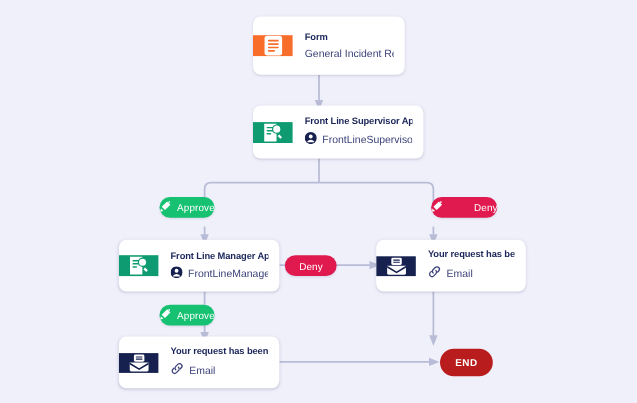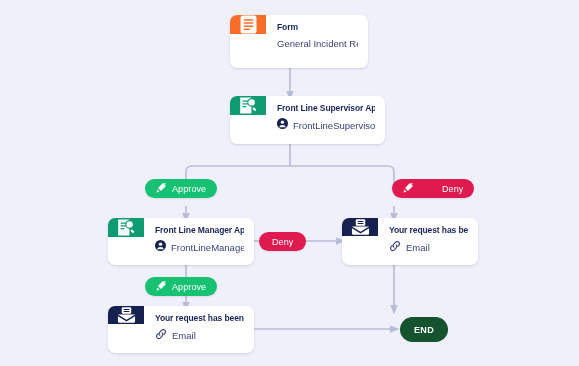--- a/index.html
+++ b/index.html
@@ -25,21 +25,21 @@
     top: 0;
     width: 579px;
     height: 366px;
     pointer-events: none;
   }
 
   
   .node {
     position: absolute;
     display: flex;
-    align-items: flex-start;
+    align-items: center;
     background: #ffffff;
     border-radius: 7px;
     box-shadow: 0 1px 3px rgba(60,60,110,0.13), 0 1px 1px rgba(60,60,110,0.06);
     overflow: hidden;
     z-index: 3;
   }
   .node-icon {
     width: 36px;
     flex: 0 0 36px;
     display: flex;
@@ -83,41 +83,41 @@
     white-space: nowrap;
   }
 
   
   .pill {
     position: absolute;
     display: flex;
     align-items: center;
     gap: 5px;
     height: 19px;
-    padding: 0 11px;
+    padding: 0 0;
     border-radius: 10px;
     font-size: 9px;
     color: #ffffff;
     letter-spacing: 0.1px;
     z-index: 4;
     box-shadow: 0 1px 2px rgba(60,60,110,0.12);
   }
   .pill-approve { background: #16c172; }
   .pill-deny    { background: #e01a4f; gap: 28px; }
   .pill-plain   { padding: 0 13px; }
 
   .end-node {
     position: absolute;
     display: flex;
     align-items: center;
     justify-content: center;
     width: 48px;
     height: 25px;
     border-radius: 13px;
-    background: #14532d;
+    background: #b91c1c;
     color: #ffffff;
     font-size: 9px;
     font-weight: bold;
     letter-spacing: 0.4px;
     z-index: 4;
   }
 </style>
 </head>
 <body>
 

